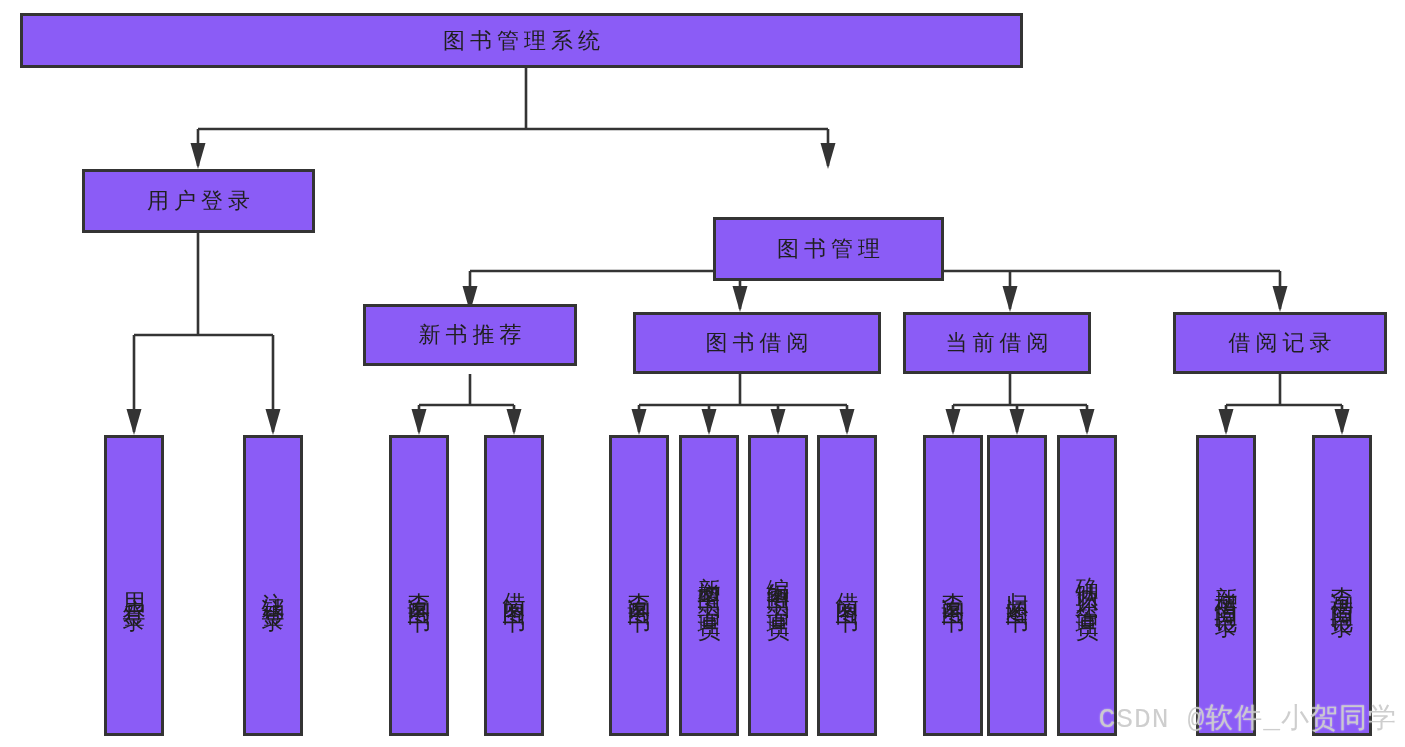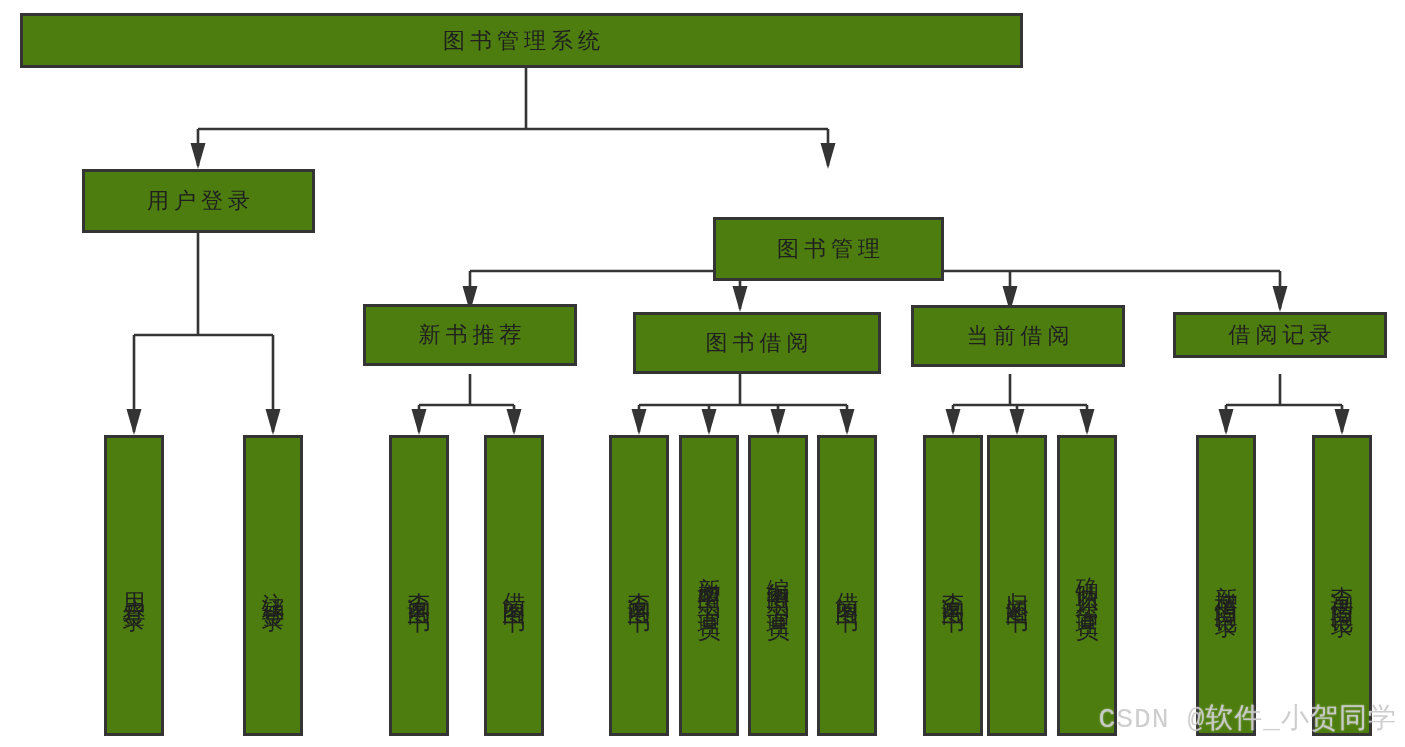--- a/index.html
+++ b/index.html
@@ -14,21 +14,21 @@
   .connectors {
     position: absolute;
     left: 0; top: 0;
     width: 1405px; height: 747px;
     z-index: 1;
   }
   .node {
     position: absolute;
     box-sizing: border-box;
     border: 3px solid #343434;
-    background: #4d7c0f;
+    background: #8b5cf6;
     color: #1f1f1f;
     display: flex;
     align-items: center;
     justify-content: center;
     z-index: 2;
     font-size: 22px;
     letter-spacing: 5px;
     text-indent: 5px; 
     white-space: nowrap;
   }
@@ -98,22 +98,22 @@
              M1334.5 409 h15 L1342 435 Z" fill="#343434" stroke="none"></path>
   </svg>
 
   <div class="node" style="left:20px; top:13px; width:1003px; height:55px;">图书管理系统</div>
 
   <div class="node" style="left:82px; top:169px; width:233px; height:64px;">用户登录</div>
   <div class="node" style="left:713px; top:169px; width:231px; height:64px;margin-top:48px;">图书管理</div>
 
   <div class="node" style="left:363px; top:304px; width:214px; height:62px;">新书推荐</div>
   <div class="node" style="left:633px; top:312px; width:248px; height:62px;">图书借阅</div>
-  <div class="node" style="left:903px; top:305px; width:214px; height:62px;margin-left:8px;">当前借阅</div>
-  <div class="node" style="left:1173px; top:312px; width:214px; height:46px;">借阅记录</div>
+  <div class="node" style="left:903px; top:312px; width:188px; height:62px;">当前借阅</div>
+  <div class="node" style="left:1173px; top:312px; width:214px; height:62px;">借阅记录</div>
 
   <div class="node leaf" style="left:104px; top:435px; width:60px; height:301px;">用户登录</div>
   <div class="node leaf" style="left:243px; top:435px; width:60px; height:301px;">注销登录</div>
 
   <div class="node leaf" style="left:389px; top:435px; width:60px; height:301px;">查询图书</div>
   <div class="node leaf" style="left:484px; top:435px; width:60px; height:301px;">借阅图书</div>
 
   <div class="node leaf" style="left:609px; top:435px; width:60px; height:301px;">查询图书</div>
   <div class="node leaf" style="left:679px; top:435px; width:60px; height:301px;">新增图书（管理员）</div>
   <div class="node leaf" style="left:748px; top:435px; width:60px; height:301px;">编辑图书（管理员）</div>

